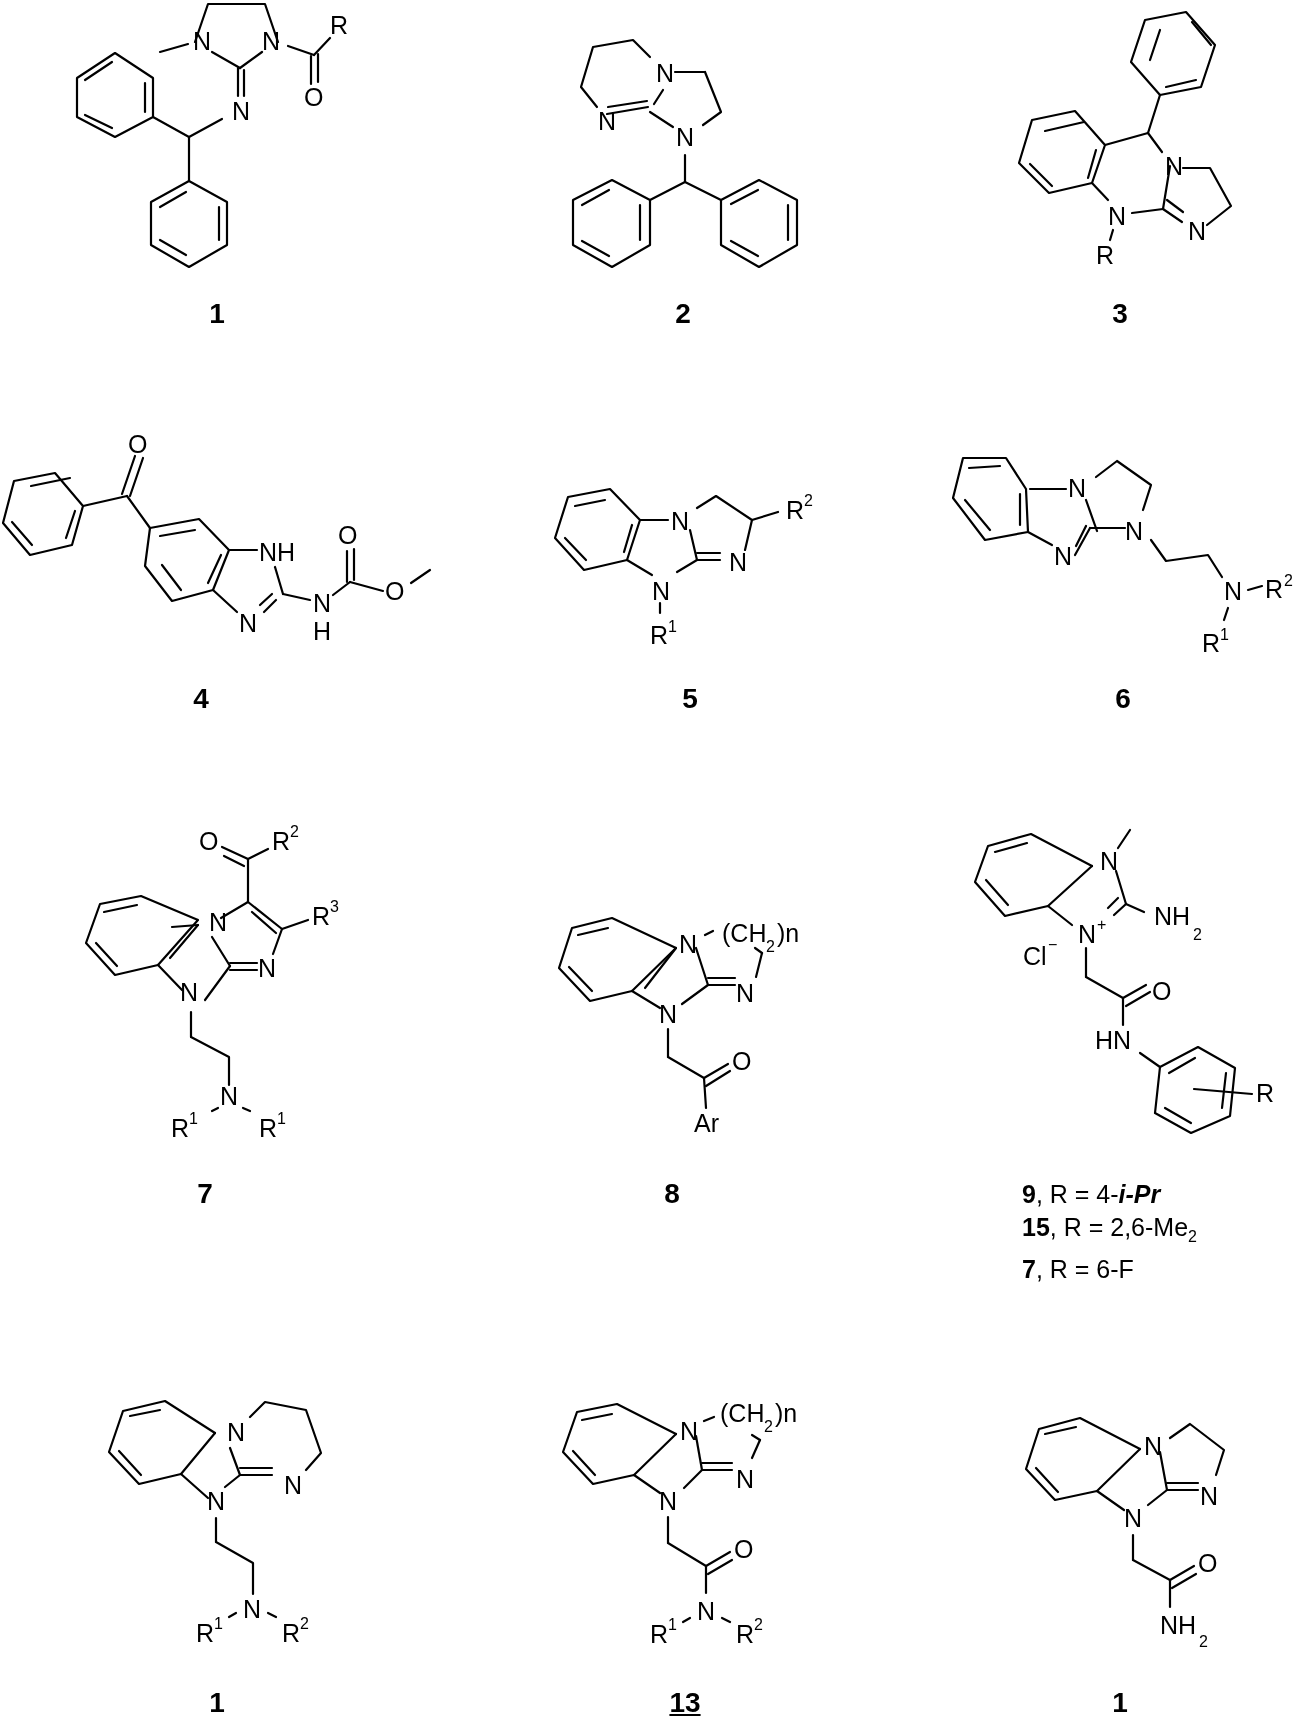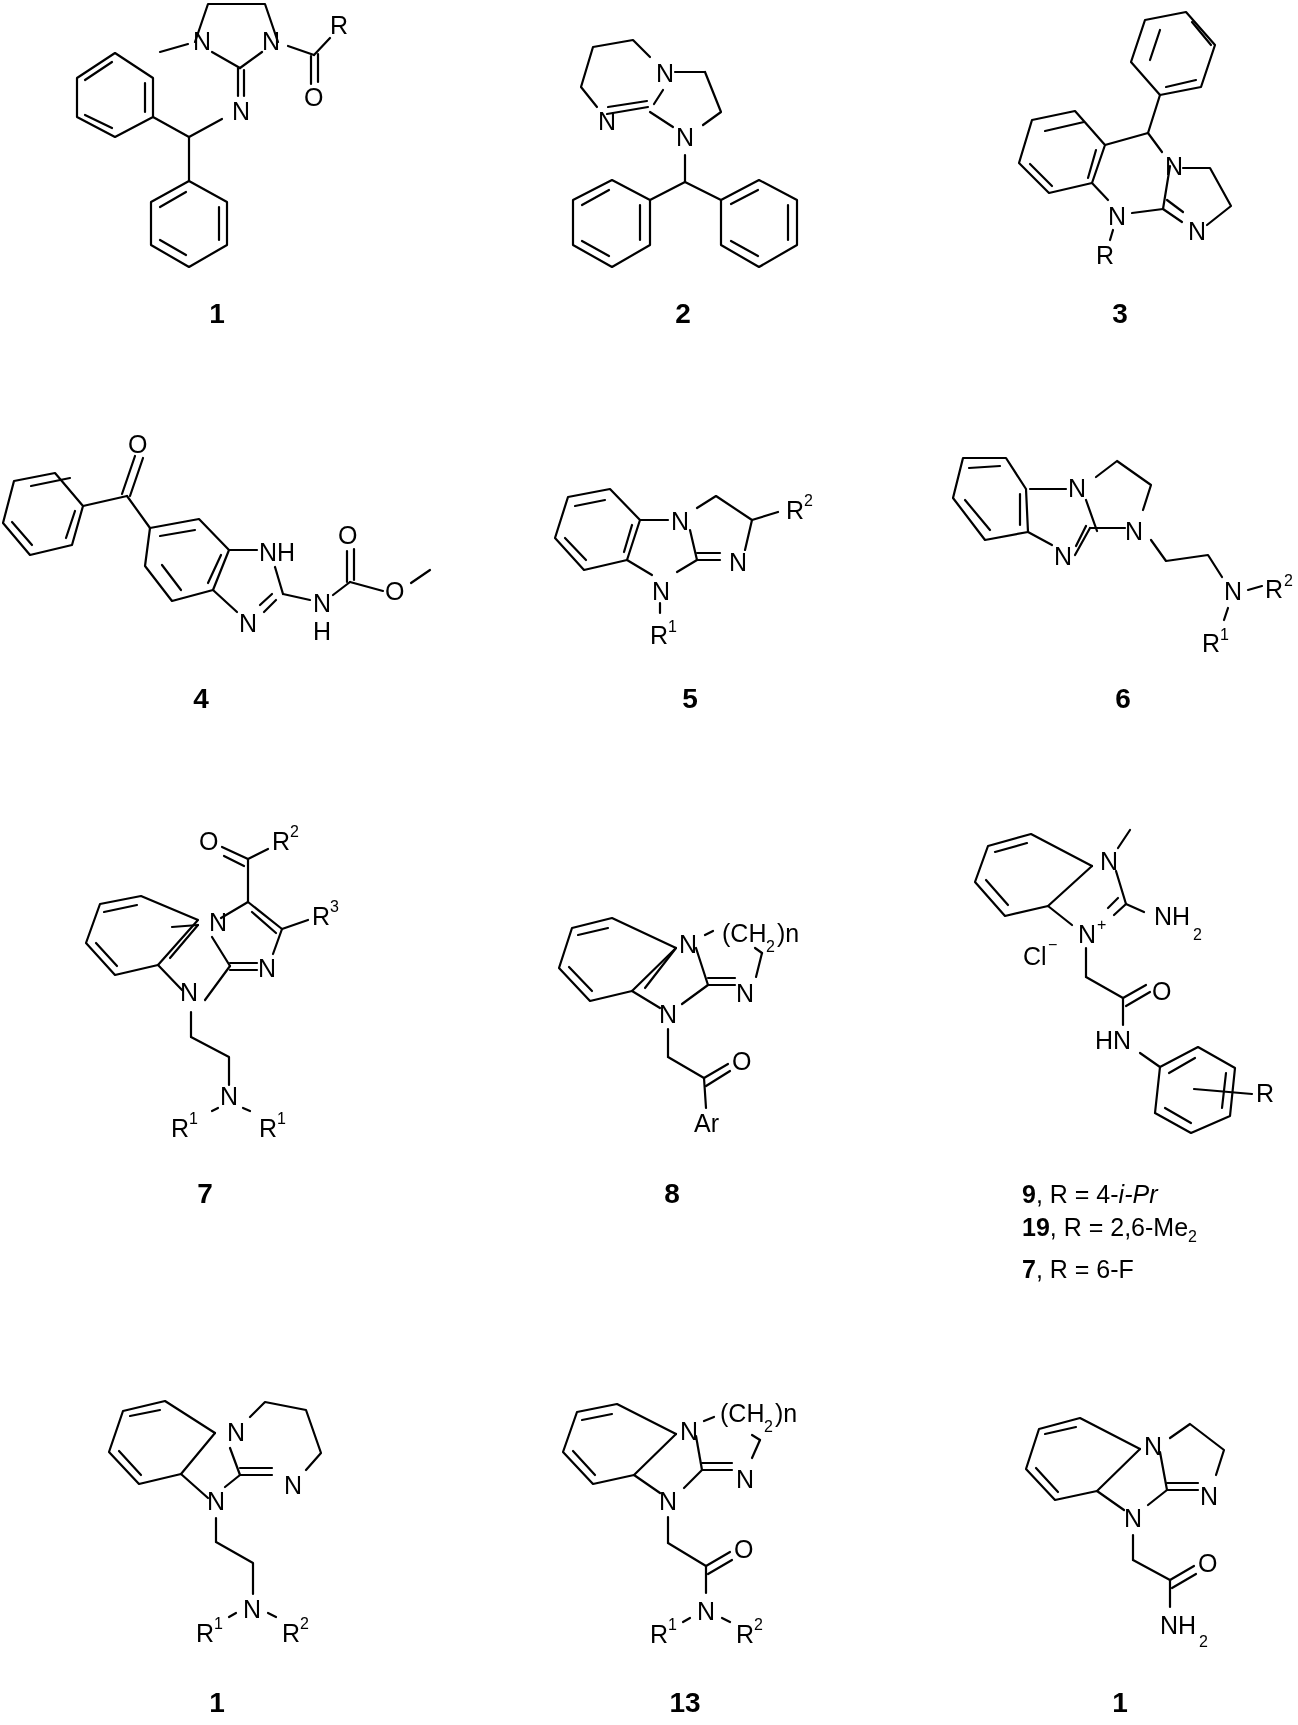--- a/index.html
+++ b/index.html
@@ -4,21 +4,21 @@
 <style>
   html,body{margin:0;padding:0;background:#ffffff;}
   body{width:1298px;height:1725px;position:relative;overflow:hidden;font-family:"Liberation Sans",sans-serif;color:#000;}
   svg.mol{position:absolute;left:0;top:0;width:1298px;height:1725px;}
   svg.mol line, svg.mol polyline, svg.mol path{stroke:#000;stroke-width:2.2;fill:none;stroke-linecap:round;stroke-linejoin:round;}
   svg.mol text{font-family:"Liberation Sans",sans-serif;font-size:25px;fill:#000;}
   svg.mol text.sup{font-size:16px;}
   .cmp{position:absolute;font-weight:bold;font-size:28px;text-align:center;width:120px;margin-left:-60px;}
   .rlist{position:absolute;left:1022px;top:1178px;font-size:25px;line-height:33px;}
   .rlist b{font-weight:bold;}
-  .rlist i{font-style:italic;}
+  .rlist i{font-style:italic;font-weight:bold;}
   .rlist sub{font-size:16px;}
 </style>
 </head>
 <body>
 
 <svg class="mol" viewBox="0 0 1298 1725">
 
   <g>
 
     <polyline points="195,42 208,4 265,4 278,42"></polyline>
@@ -372,26 +372,26 @@
 
 <div class="cmp" style="left:217px;top:298px;">1</div>
 <div class="cmp" style="left:683px;top:298px;">2</div>
 <div class="cmp" style="left:1120px;top:298px;">3</div>
 <div class="cmp" style="left:201px;top:683px;">4</div>
 <div class="cmp" style="left:690px;top:683px;">5</div>
 <div class="cmp" style="left:1123px;top:683px;">6</div>
 <div class="cmp" style="left:205px;top:1178px;">7</div>
 <div class="cmp" style="left:672px;top:1178px;">8</div>
 <div class="cmp" style="left:217px;top:1687px;">1</div>
-<div class="cmp" style="left:685px;top:1687px;">13</div>
+<div class="cmp" style="left:685px;top:1687px;text-decoration:underline;">13</div>
 <div class="cmp" style="left:1120px;top:1687px;">1</div>
 
 <div class="rlist">
   <div>
     <b>9</b><span>, R = </span><span>4-</span><i>i-Pr</i>
   </div>
   <div>
-    <b>19</b><span>, R = </span><span>2,6-Me</span><sub>2</sub>
+    <b>15</b><span>, R = </span><span>2,6-Me</span><sub>2</sub>
   </div>
   <div>
     <b>7</b><span>, R = </span><span>6-F</span>
   </div>
 </div>
 
 </body></html>

